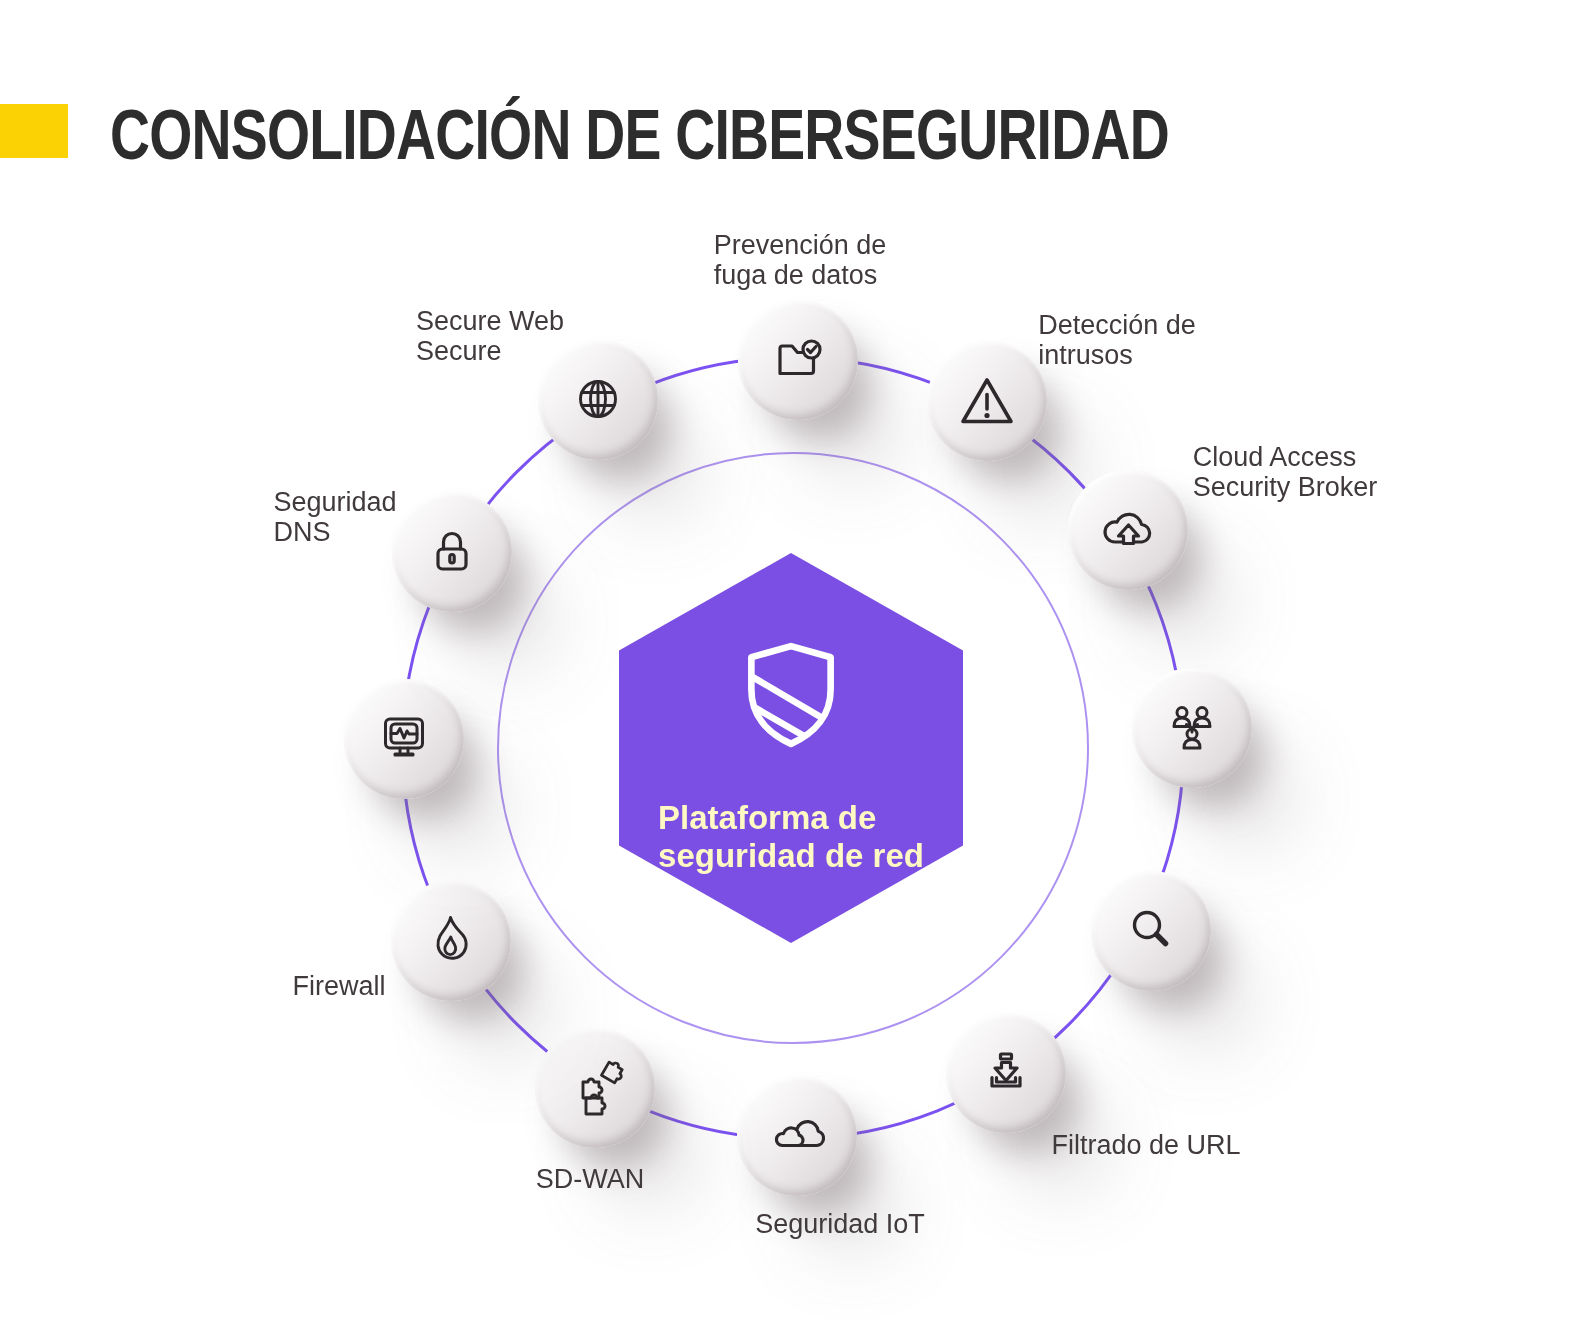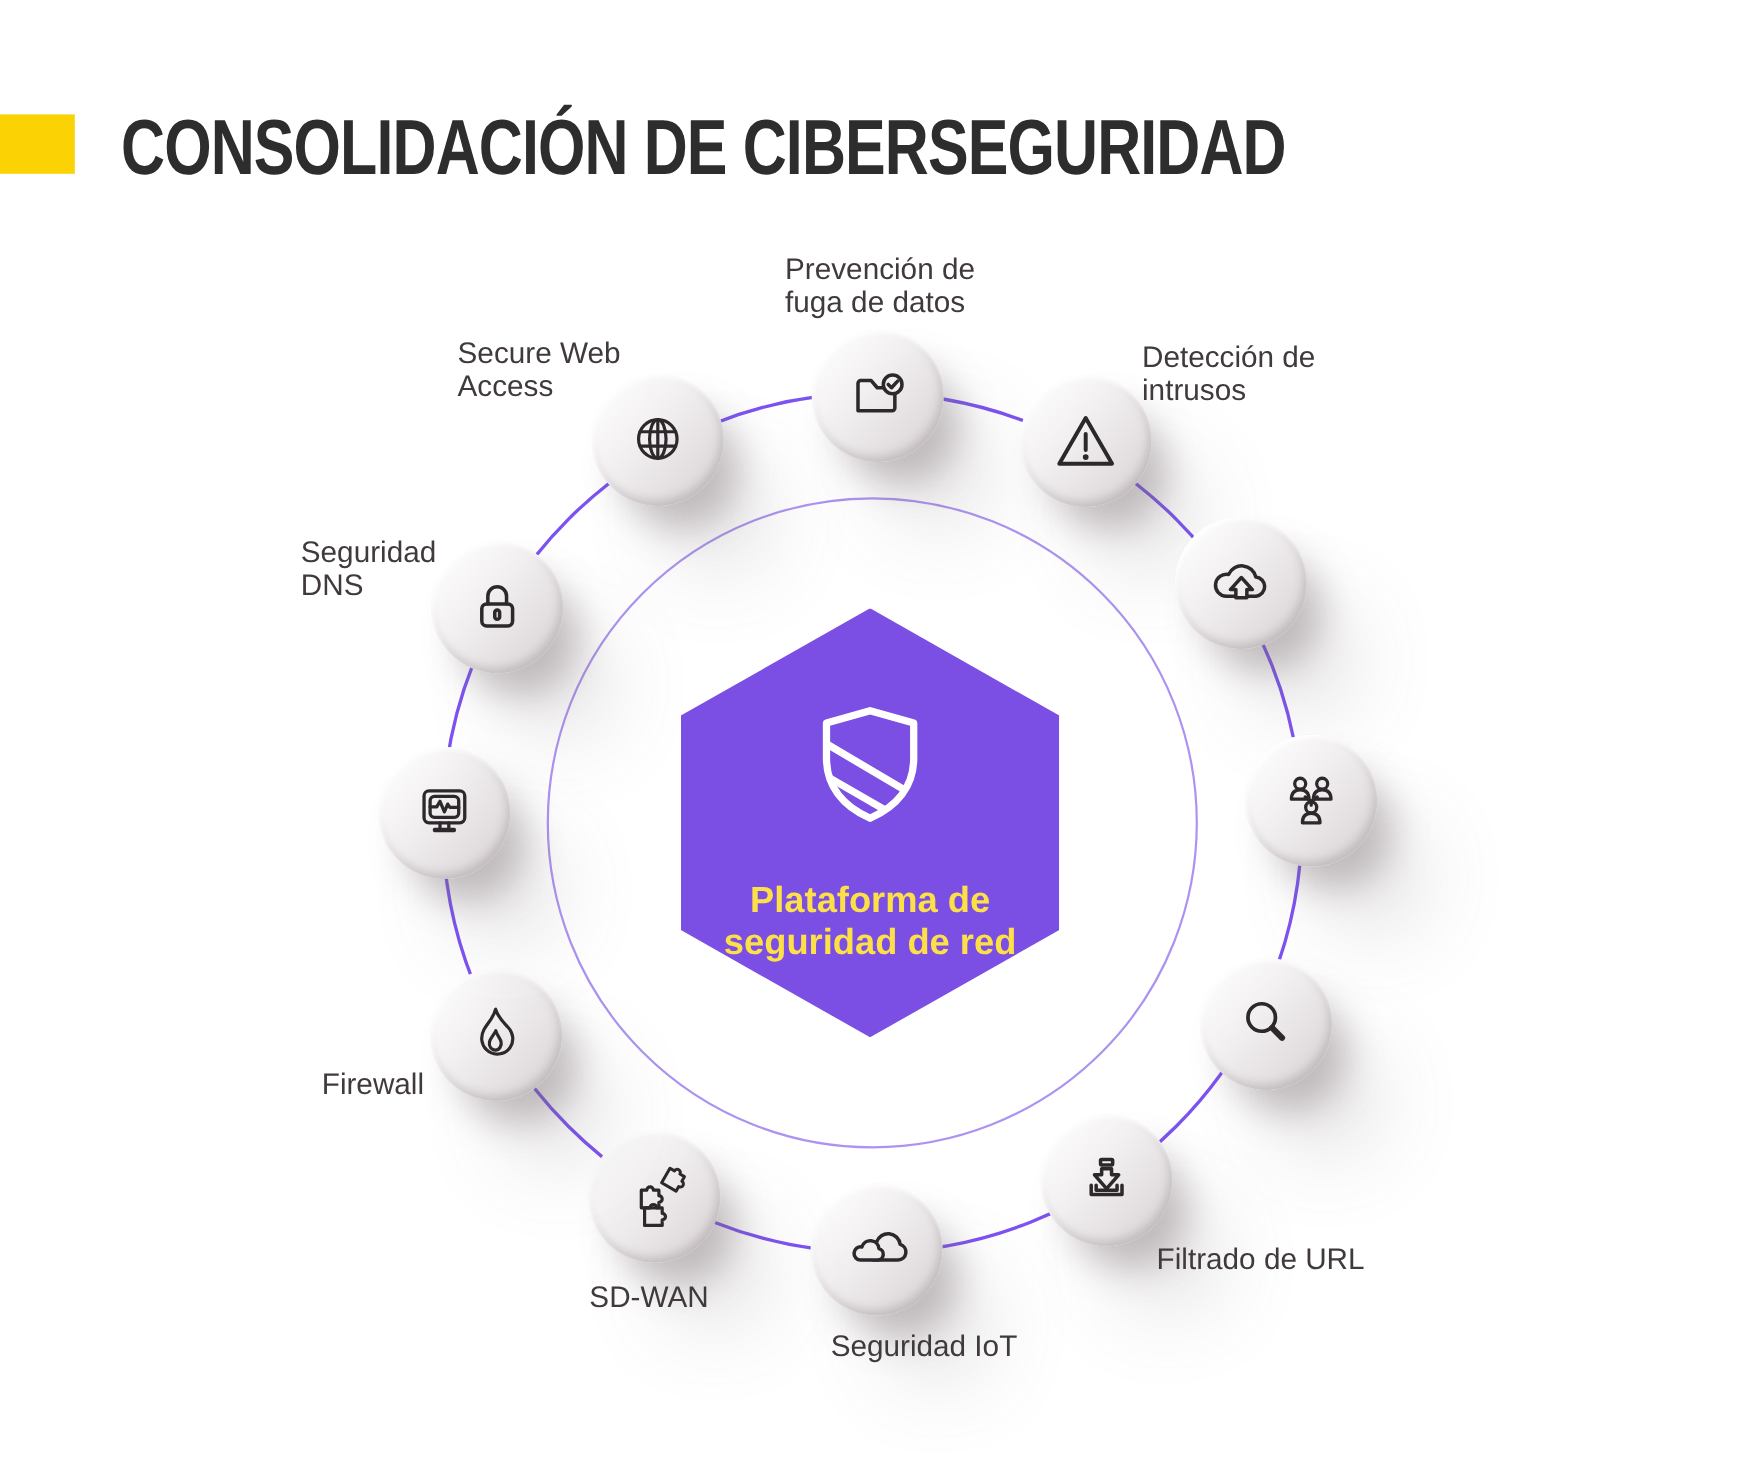--- a/index.html
+++ b/index.html
@@ -35,22 +35,22 @@
 
   
   .hexagon{
     position:absolute;left:619px;top:553px;width:344px;height:390px;
     background:var(--purple,#7B4FE3);
     clip-path:polygon(50% 0%,100% 25%,100% 75%,50% 100%,0% 75%,0% 25%);
   }
   .hex-shield{position:absolute;left:113px;top:78px;}
   .hex-label{
     position:absolute;left:50%;top:284px;transform:translate(-50%,-50%);
-    color:#fde047;font-size:33px;line-height:38px;font-weight:700;
-    text-align:center;white-space:nowrap;
+    color:#fef9c3;font-size:33px;line-height:38px;font-weight:700;
+    text-align:left;white-space:nowrap;
   }
 
   
   .node-circle{
     position:absolute;width:120px;height:120px;border-radius:50%;
     transform:translate(-50%,-50%);
     background:linear-gradient(132deg,#ffffff 6%,#f1eeef 45%,#d7d2d4 98%);
     box-shadow:
       inset 2px 3px 4px rgba(255,255,255,0.95),
       inset -3px -5px 9px rgba(148,138,143,0.38),
@@ -118,20 +118,24 @@
     <div>Detección de</div>
     <div>intrusos</div>
   </div>
 
   <div class="node-circle" style="left:1128px;top:530px">
     <svg width="64" height="64" viewBox="0 0 64 64" fill="none" stroke="currentColor" stroke-width="3.2" stroke-linecap="round" stroke-linejoin="round">
       <path d="M46 44 H19 a10 10 0 1 1 2-19.8 13 13 0 0 1 24.6 2.3 A8.8 8.8 0 0 1 46 44 Z"></path>
       <path d="M27.5 45.5 V38 h-5 l10-11 10 11 h-5 v7.5 Z" fill="#efeced"></path>
     </svg>
   </div>
+  <div class="node-label" style="left:1285px;top:472px">
+    <div>Cloud Access</div>
+    <div>Security Broker</div>
+  </div>
 
   <div class="node-circle" style="left:1192px;top:728px">
     <svg width="64" height="64" viewBox="0 0 64 64" fill="none" stroke="currentColor" stroke-width="3" stroke-linecap="round" stroke-linejoin="round">
       <circle cx="22" cy="16.5" r="5"></circle>
       <path d="M14 30.5 c0-6 3-8.5 8-8.5 s8 2.5 8 8.5 z"></path>
       <circle cx="42" cy="16.5" r="5"></circle>
       <path d="M34 30.5 c0-6 3-8.5 8-8.5 s8 2.5 8 8.5 z"></path>
       <circle cx="32" cy="38" r="5"></circle>
       <path d="M24 52 c0-6 3-8.5 8-8.5 s8 2.5 8 8.5 z"></path>
       <path d="M26.5 28.5 L32 32.5 M37.5 28.5 L32 32.5 M32 32.5 v3.5"></path>
@@ -214,16 +218,16 @@
     <svg width="64" height="64" viewBox="0 0 64 64" fill="none" stroke="currentColor" stroke-width="2.9" stroke-linecap="round" stroke-linejoin="round">
       <circle cx="32" cy="31" r="17.5"></circle>
       <ellipse cx="32" cy="31" rx="7.5" ry="17.5"></ellipse>
       <line x1="32" y1="13.5" x2="32" y2="48.5"></line>
       <line x1="16" y1="24.5" x2="48" y2="24.5"></line>
       <line x1="16" y1="37.5" x2="48" y2="37.5"></line>
     </svg>
   </div>
   <div class="node-label" style="left:490px;top:336px">
     <div>Secure Web</div>
-    <div>Access</div>
+    <div>Secure</div>
   </div>
 
 </div>
 
 </body></html>

